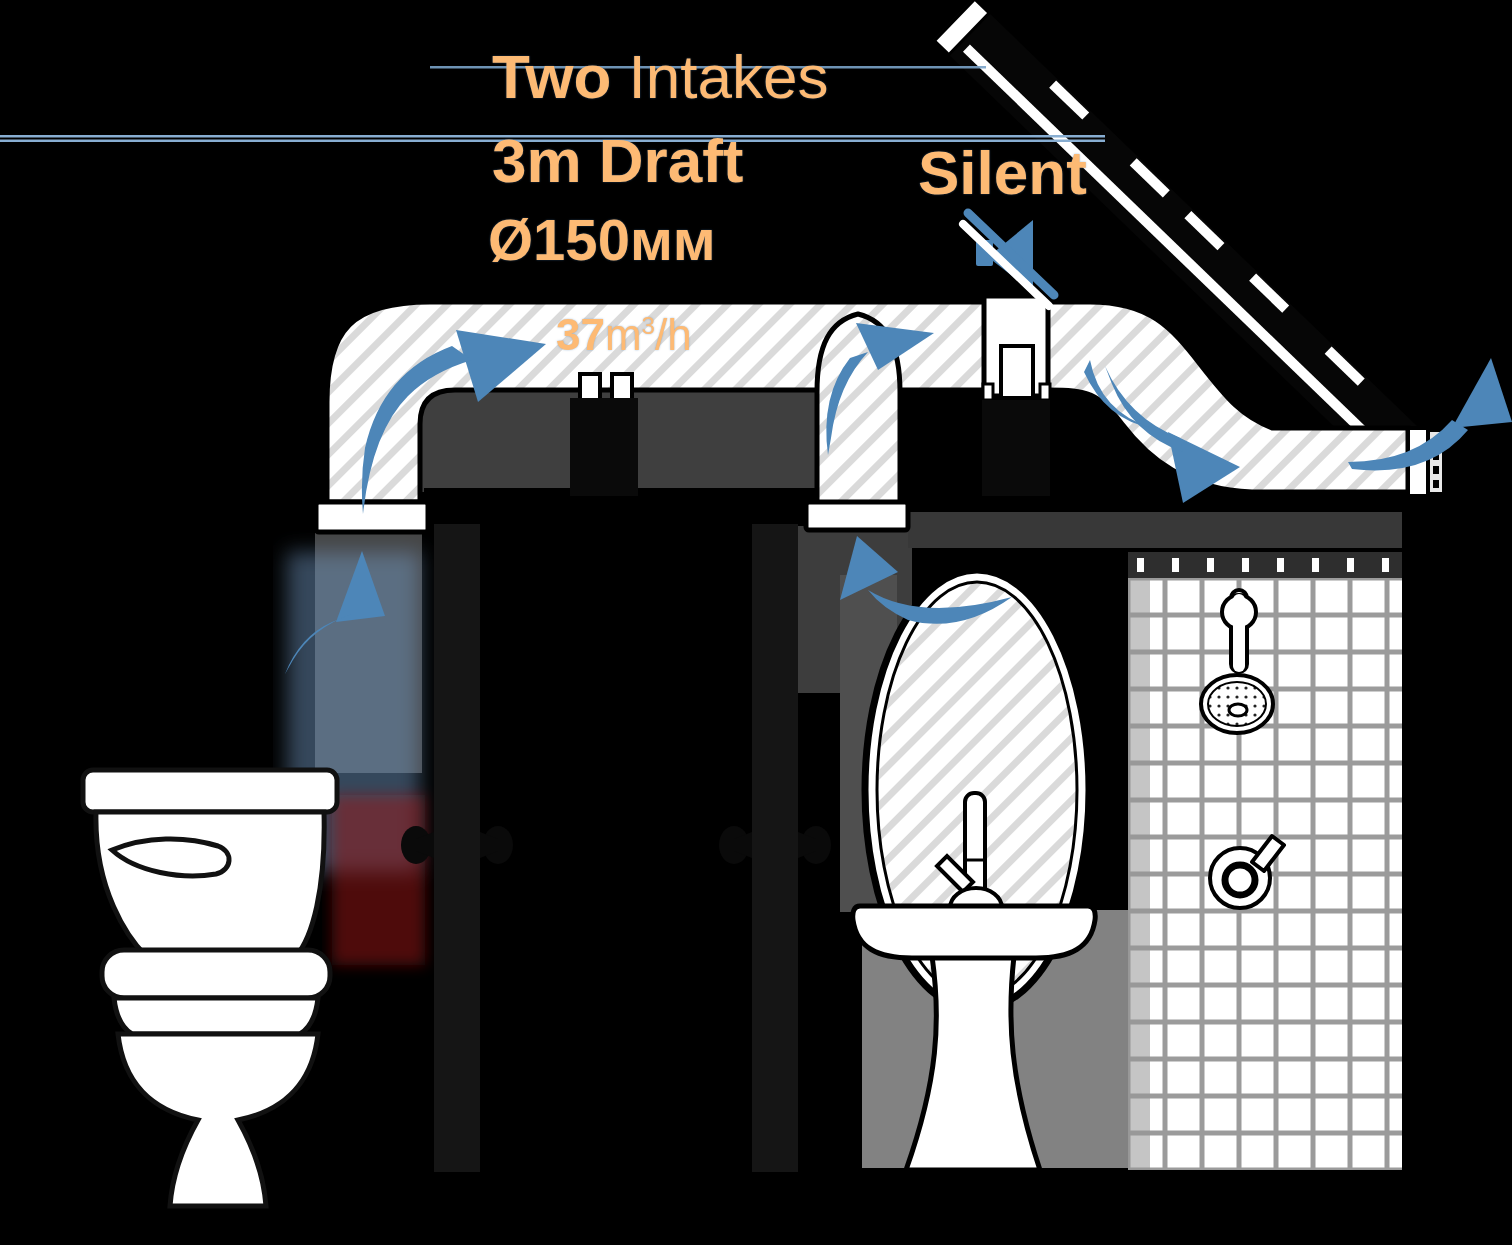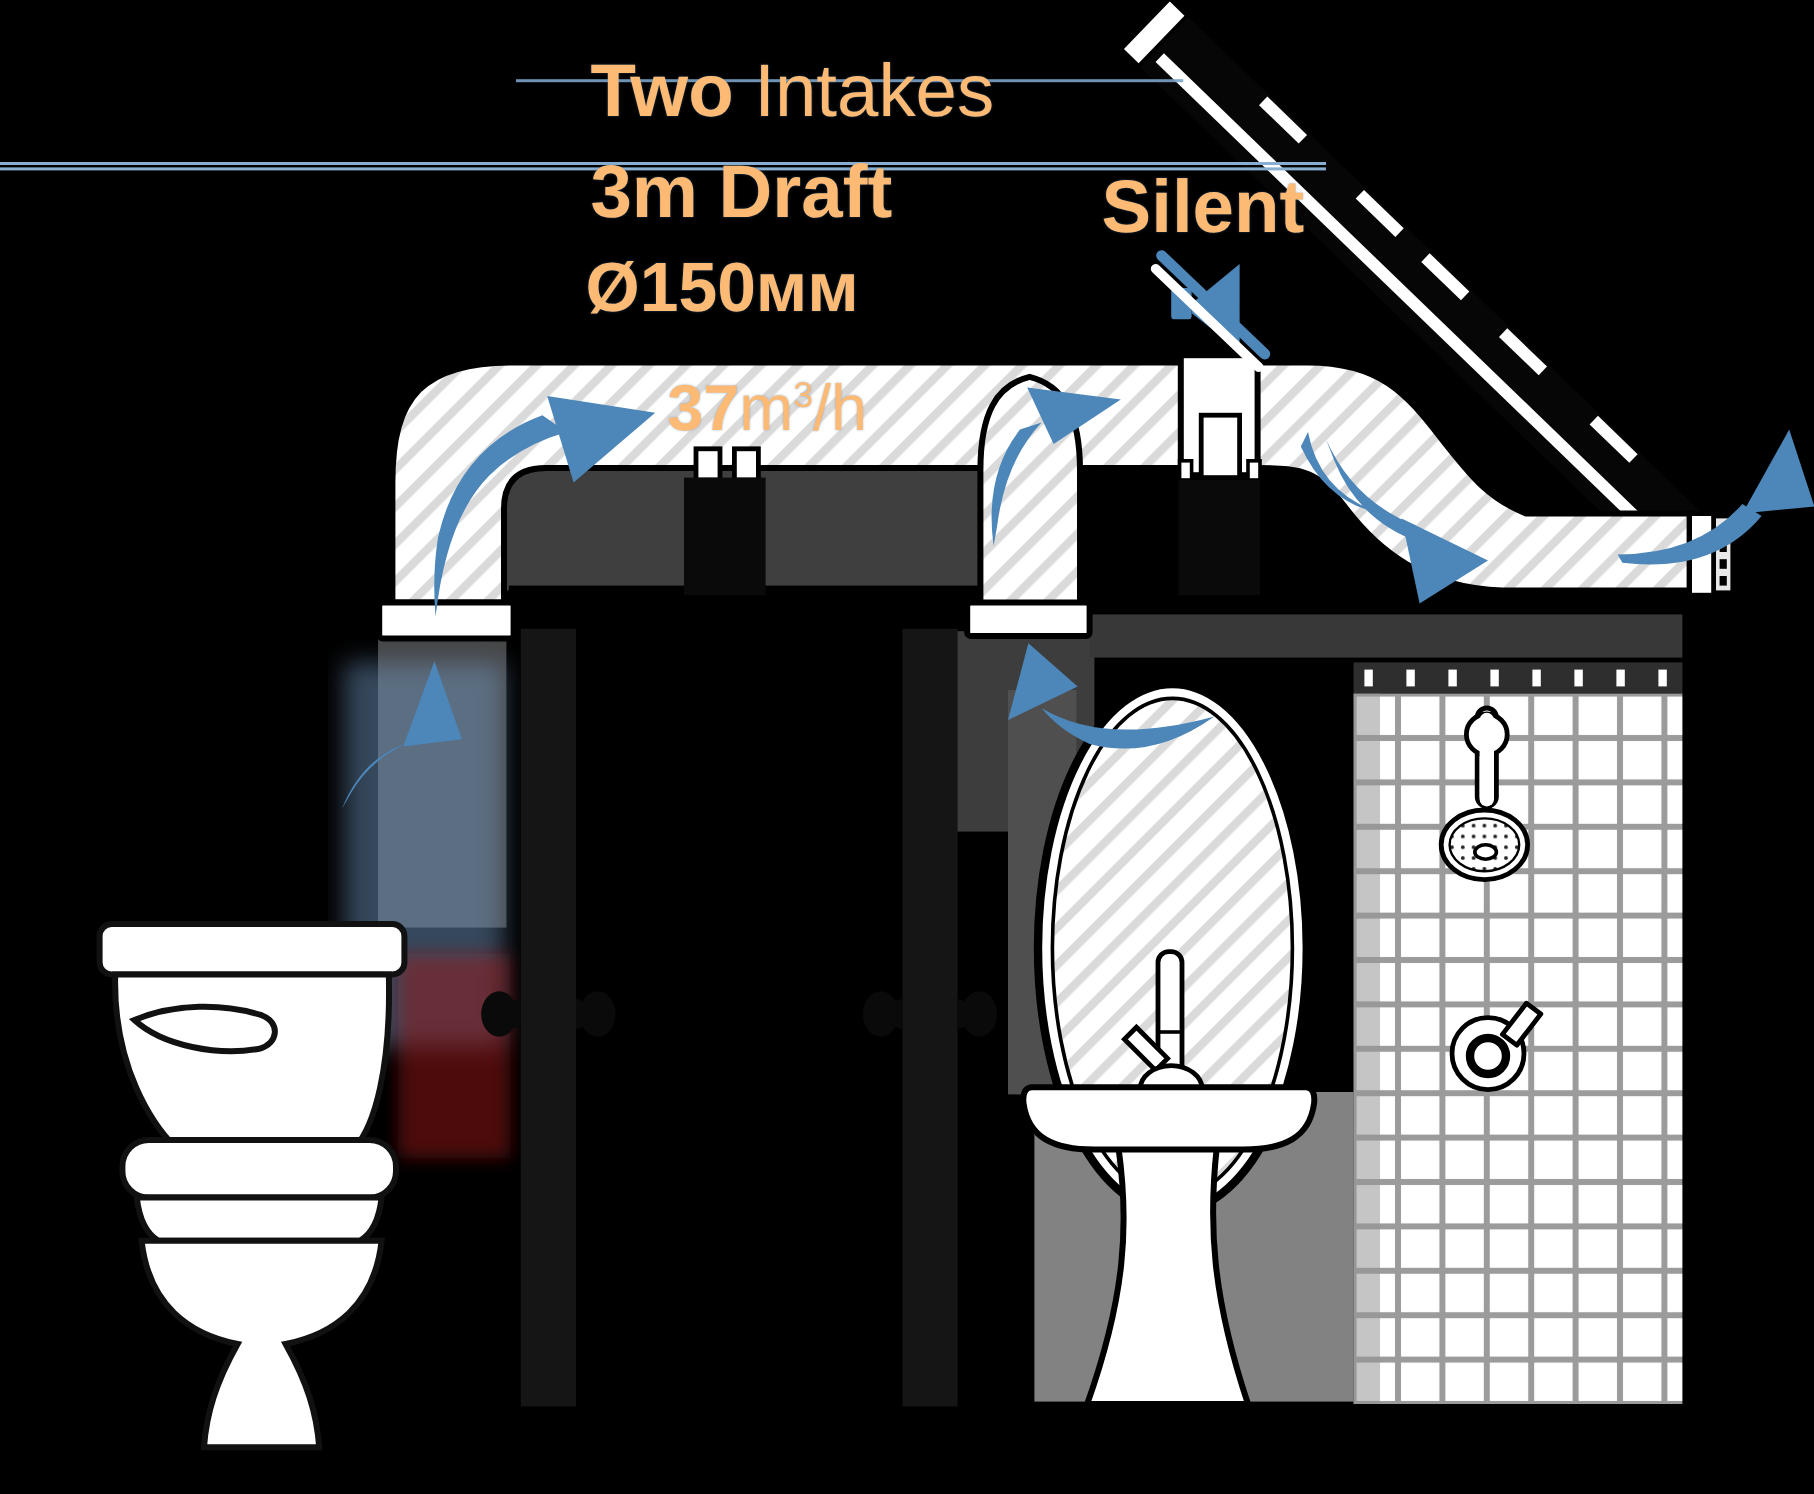--- a/index.html
+++ b/index.html
@@ -216,15 +216,15 @@
 </svg>
 
 <div class="lbl" style="left:492px;top:44px;font-size:62px;"><span class="b">Two</span><span class="r"> Intakes</span></div>
 
 <div class="lbl" style="left:492px;top:128px;font-size:62px;"><span class="b">3m</span><span class="m"> Draft</span></div>
 
 <div class="lbl" style="left:488px;top:210px;font-size:58px;text-align:center;"><span class="m">Ø150</span><span class="m">мм</span></div>
 
 <div class="lbl" style="left:918px;top:140px;font-size:62px;"><span class="m">Silent</span></div>
 
-<div class="lbl" style="left:556px;top:312px;font-size:54px;"><span class="b">37</span><span class="r">m</span><sup>3</sup><span class="r">/h</span></div>
+<div class="lbl" style="left:556px;top:312px;font-size:44px;"><span class="b">37</span><span class="r">m</span><sup>3</sup><span class="r">/h</span></div>
 
 </div>
 
 </body></html>

